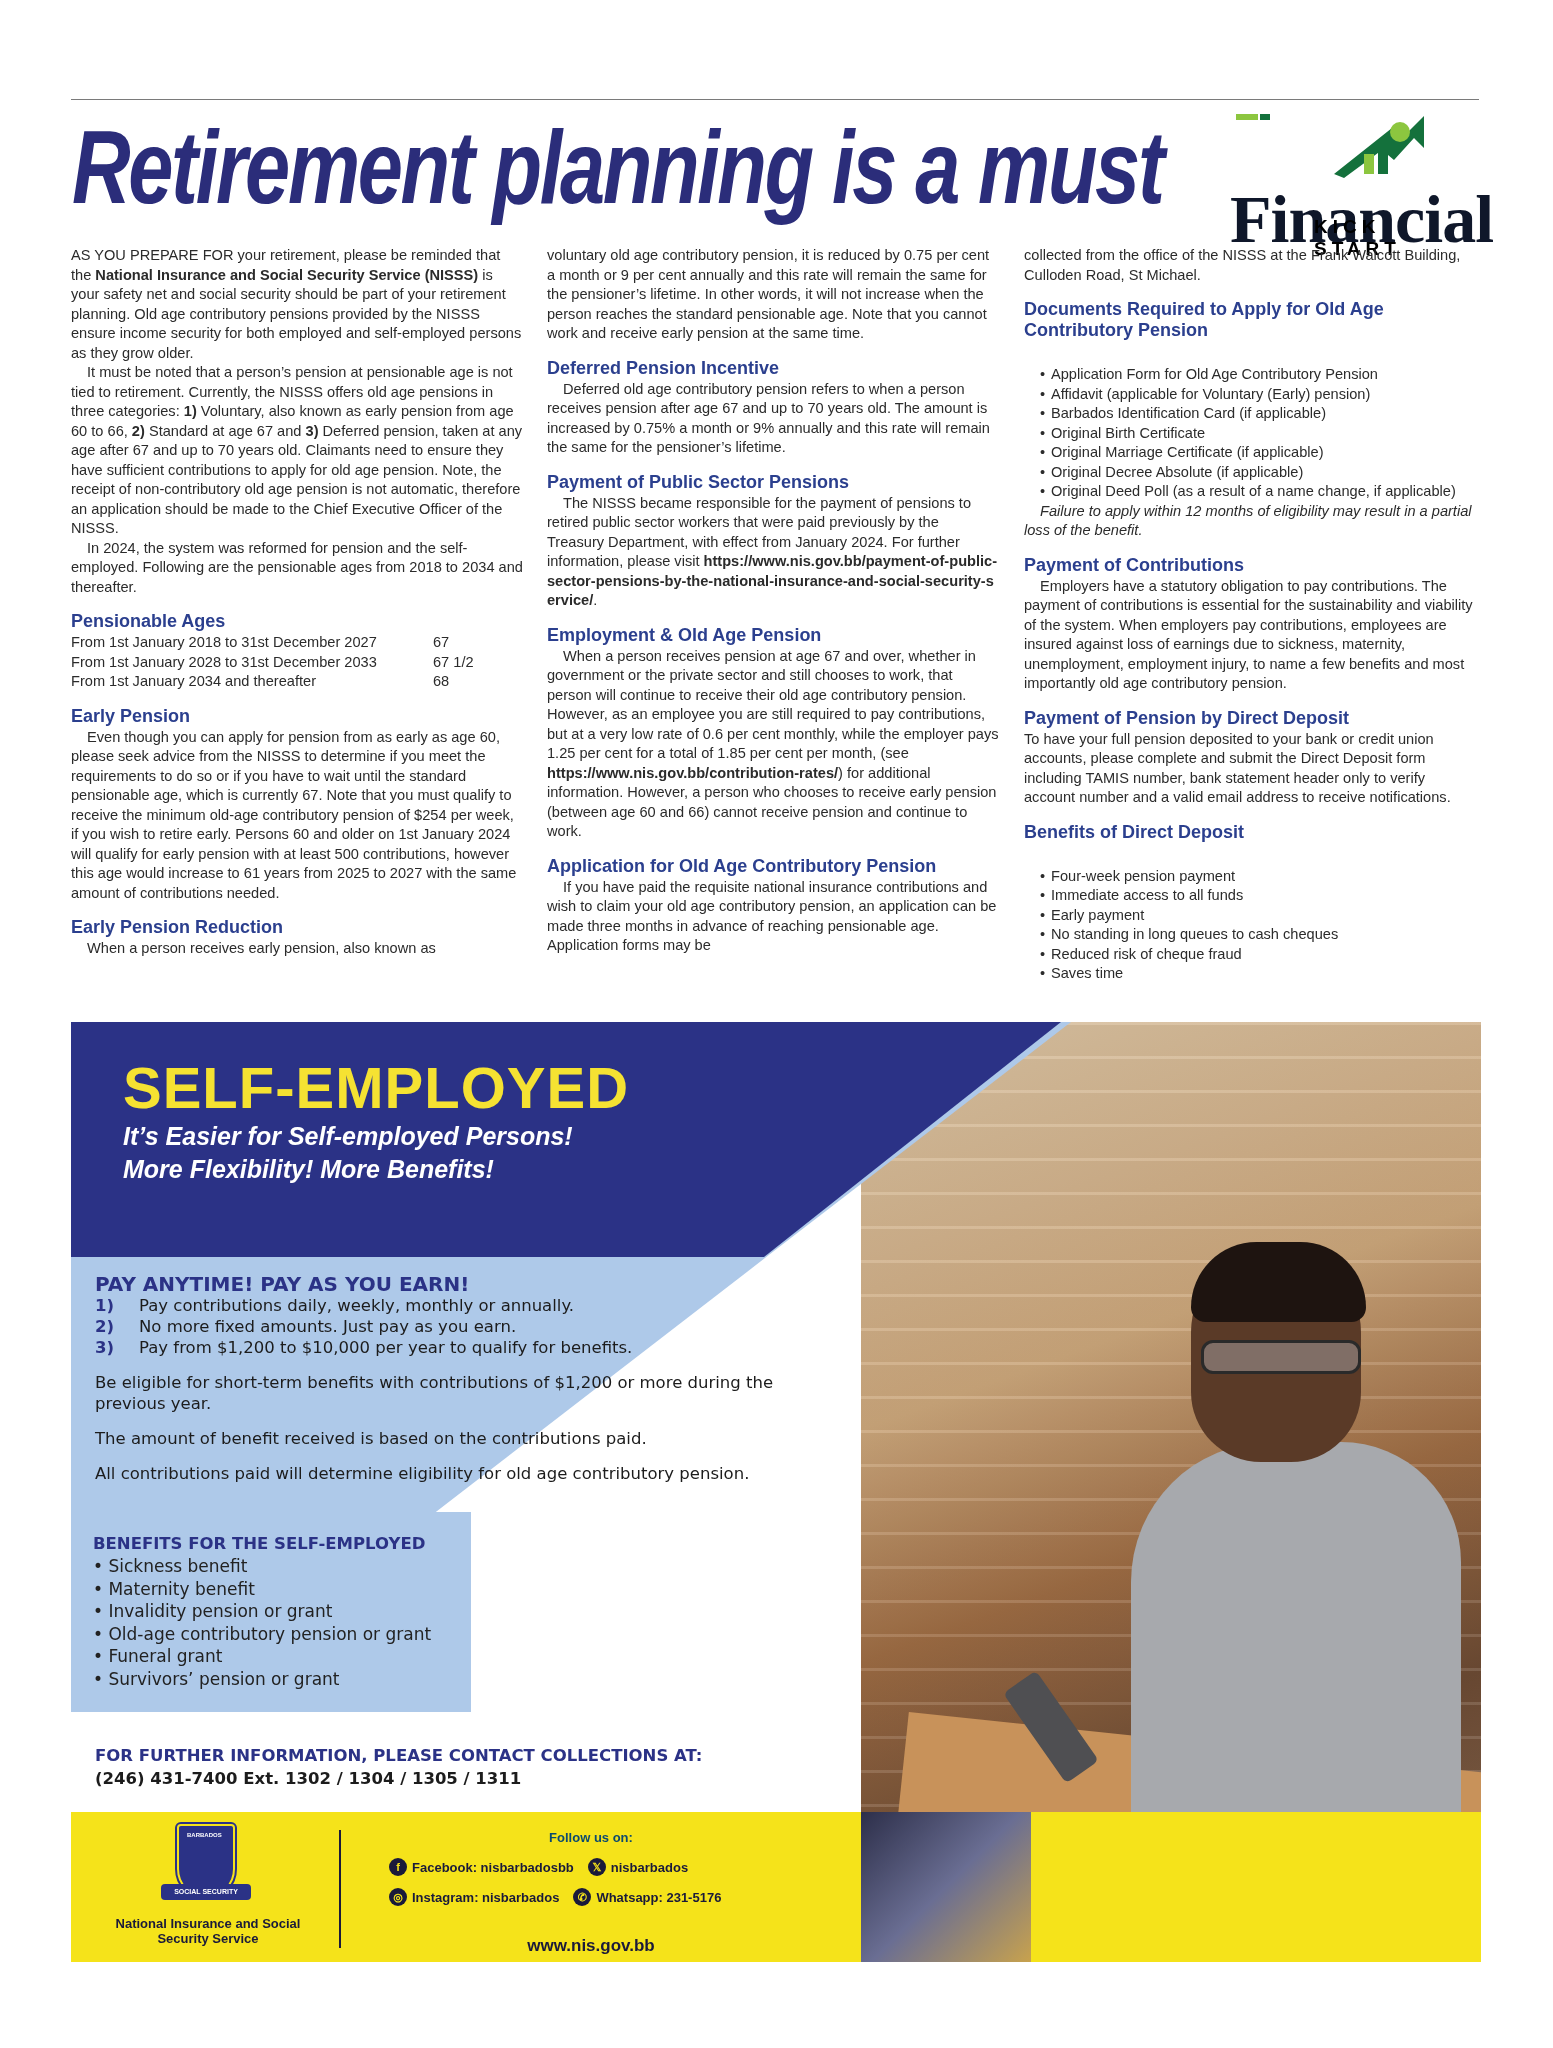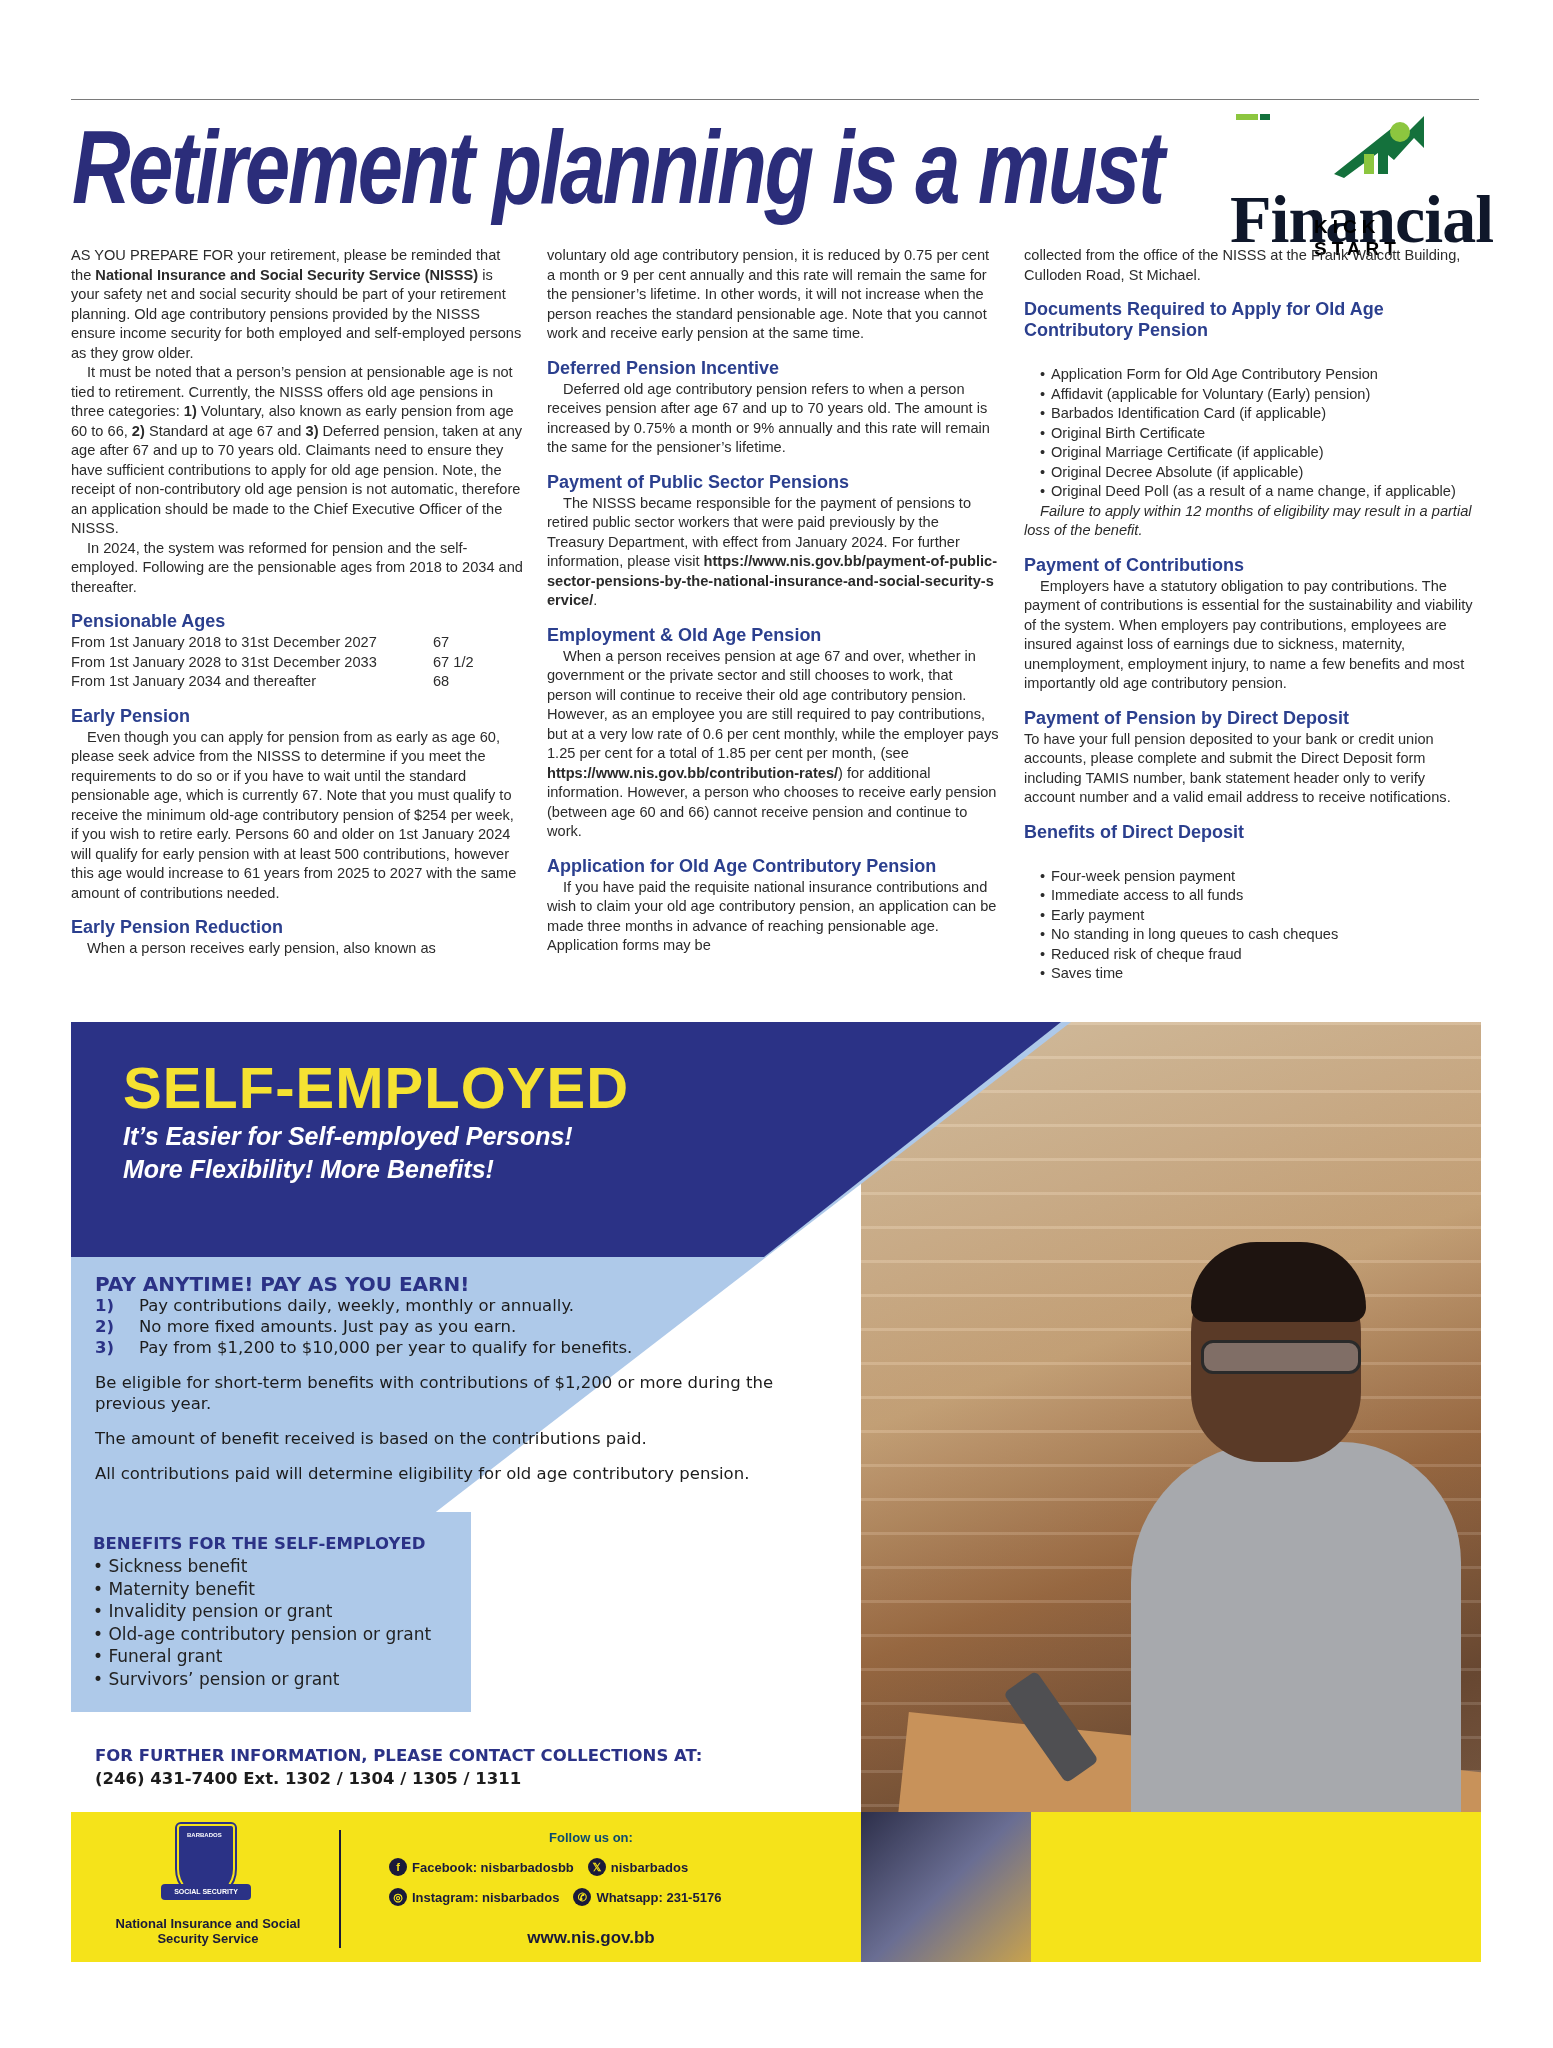--- a/index.html
+++ b/index.html
@@ -73,21 +73,21 @@
   .seal { position: absolute; left: 80px; top: 10px; width: 110px; height: 92px; }
   .seal .shield { position: absolute; left: 26px; top: 2px; width: 58px; height: 74px; background: #2b3286; border-radius: 4px 4px 30px 30px; border: 2px solid #f5e31a; outline: 2px solid #2b3286; }
   .seal .ribbon { position: absolute; left: 10px; top: 62px; width: 90px; height: 16px; background: #2b3286; border-radius: 4px; color: #fff; font-size: 7px; text-align: center; line-height: 16px; font-weight: 700; }
   .seal .bb { position: absolute; left: 36px; top: 10px; font-size: 6px; color: #fff; font-weight: 700; }
   .org-name { position: absolute; left: 32px; top: 104px; width: 210px; text-align: center; font-size: 13px; line-height: 15px; font-weight: 700; color: #1a1a3a; }
   .vdivider { position: absolute; left: 268px; top: 18px; width: 2px; height: 118px; background: #1a1a3a; }
   .follow { position: absolute; left: 360px; top: 18px; width: 320px; text-align: center; font-size: 13px; font-weight: 700; color: #0c4a6e; }
   .social-row { position: absolute; left: 318px; display: flex; gap: 14px; font-size: 13px; font-weight: 700; color: #1a1a3a; align-items: center; }
   .social-row .item { display: flex; align-items: center; gap: 5px; }
   .ico { display: inline-flex; align-items: center; justify-content: center; width: 18px; height: 18px; border-radius: 50%; background: #1a1a3a; color: #f5e31a; font-size: 11px; font-weight: 700; }
-  .website { position: absolute; left: 360px; top: 116px; width: 320px; text-align: center; font-size: 17px; font-weight: 700; color: #1a1a3a; }
+  .website { position: absolute; left: 360px; top: 124px; width: 320px; text-align: center; font-size: 17px; font-weight: 700; color: #1a1a3a; }
 </style>
 </head>
 <body>
 
 <div class="top-rule"></div>
 <h1 class="headline">Retirement planning is a must</h1>
 
 <div class="logo">
   <svg width="244" height="70" viewBox="0 0 244 70" style="position:absolute;left:0;top:0">
     <rect x="12" y="6" width="22" height="6" fill="#8cc63f"></rect>

